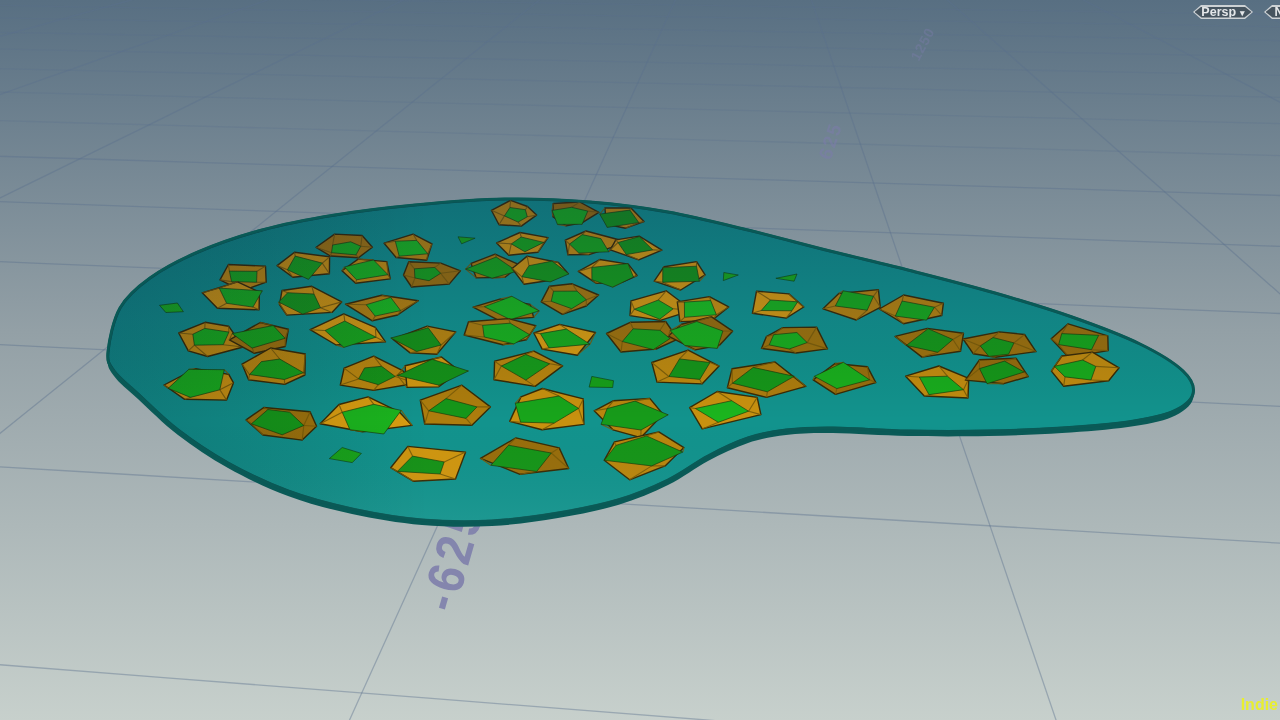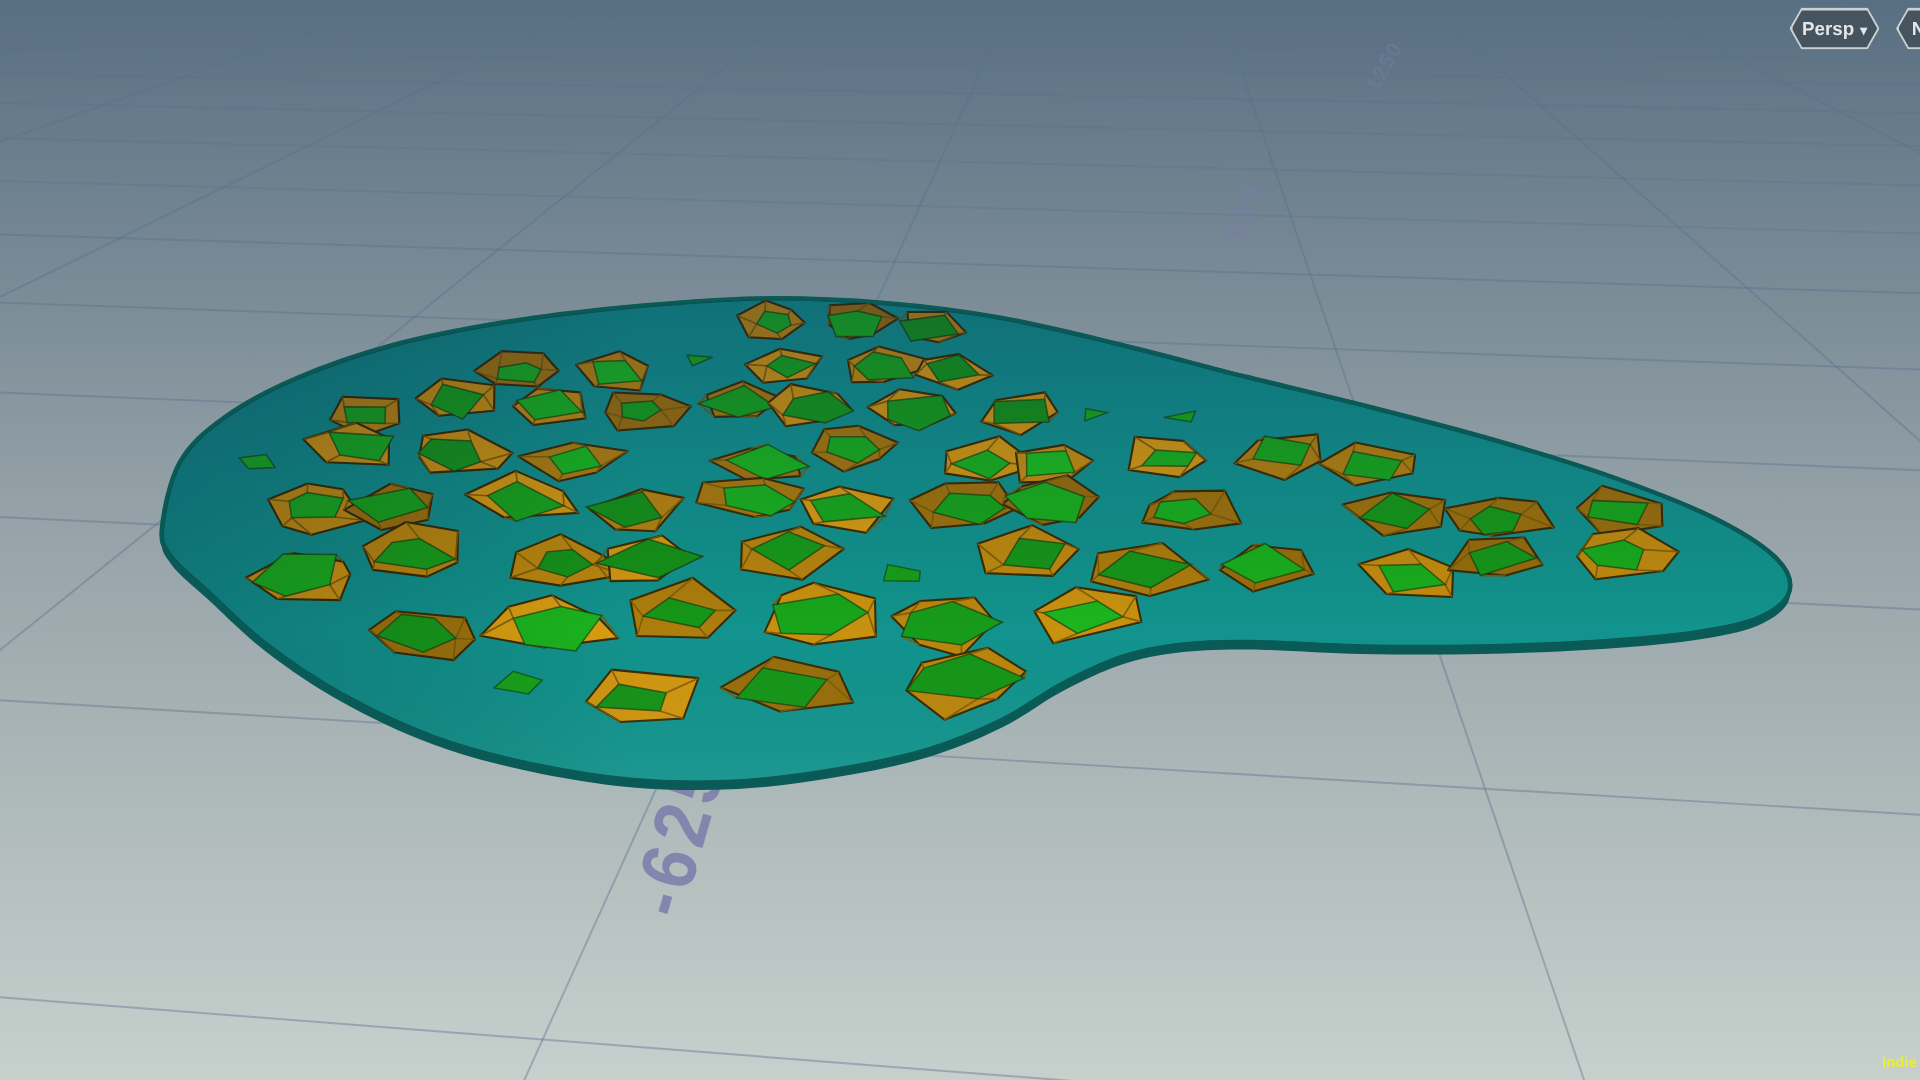--- a/index.html
+++ b/index.html
@@ -12,33 +12,33 @@
   #blob-svg path.hit{pointer-events:auto;cursor:default;}
 
   .grid-label{
     position:absolute;font-family:"Liberation Sans",sans-serif;font-weight:bold;
     color:var(--label-color);user-select:none;white-space:nowrap;
   }
   #glabel-0{left:398px;top:530px;font-size:46px;letter-spacing:4px;opacity:.85;transform:rotate(-74deg) scale(1,1.12);}
   #glabel-1{left:812px;top:130px;font-size:19px;letter-spacing:2px;opacity:.55;transform:rotate(-72deg);}
   #glabel-2{left:905px;top:36px;font-size:14px;letter-spacing:1px;opacity:.40;transform:rotate(-62deg);}
 
-  .pill{position:absolute;top:5px;height:28px;
+  .pill{position:absolute;top:5px;height:14px;
     clip-path:polygon(8px 0, calc(100% - 8px) 0, 100% 50%, calc(100% - 8px) 100%, 8px 100%, 0 50%);
     background:var(--pill-border);}
   .pill-in{position:absolute;inset:1.5px;
     clip-path:polygon(7px 0, calc(100% - 7px) 0, 100% 50%, calc(100% - 7px) 100%, 7px 100%, 0 50%);
     background:var(--pill-bg);display:flex;align-items:center;justify-content:center;
     color:var(--pill-text);font-size:12.5px;font-weight:600;gap:4px;}
   #cam-pill{right:27px;width:60px;}
   #cam-pill2{right:-48px;width:64px;}
   #cam-pill2 .pill-in{justify-content:flex-start;padding-left:9px;}
   .caret{font-size:9px;line-height:1;position:relative;top:1px;}
 
-  #watermark{position:absolute;right:2px;bottom:6px;font-size:10px;font-weight:bold;
+  #watermark{position:absolute;right:2px;bottom:6px;font-size:16px;font-weight:bold;
     color:var(--watermark-color);user-select:none;}
 </style>
 </head>
 <body>
 
 <div id="viewport">
 
   <svg id="grid-svg" width="1280" height="720">
       <path d="M-27118.1,6142.8L-12844.8,2909.0L-8239.6,1865.7L-5964.5,1350.2L-4608.2,1042.9L-3707.5,838.9L-3066.0,693.5L-2585.8,584.7L-2212.8,500.2L-1914.8,432.7L-1671.2,377.5L-1468.4,331.6L-1296.9,292.7L-1150.0,259.4L-1022.7,230.6L-911.4,205.4L-813.2,183.1L-726.0,163.4L-647.9,145.7L-577.7,129.8L-514.2,115.4L-456.5,102.3L-403.8,90.4L-355.5,79.4L-311.1,69.4L-270.1,60.1L-232.1,51.5L-196.9,43.5L-164.1,36.1L-133.4,29.1L-104.8,22.6L-77.9,16.6L-52.7,10.8L-29.0,5.5L-6.6,0.4L14.5,-4.4L34.5,-8.9L53.4,-13.2L71.4,-17.3L88.4,-21.1L104.7,-24.8L120.1,-28.3L134.9,-31.7L148.9,-34.8L162.4,-37.9L175.2,-40.8L187.5,-43.6L199.3,-46.3L210.6,-48.8L221.5,-51.3L231.9,-53.6L242.0,-55.9L251.6,-58.1" fill="none" stroke="#5a708c" stroke-opacity="0.42" stroke-width="1.3"></path>
       <path d="M-39832.8,11035.0L-13423.4,3742.8L-7835.1,2199.7L-5406.9,1529.2L-4049.1,1154.3L-3181.8,914.8L-2579.8,748.6L-2137.6,626.5L-1799.0,533.0L-1531.4,459.1L-1314.6,399.2L-1135.4,349.7L-984.7,308.1L-856.4,272.7L-745.7,242.1L-649.2,215.5L-564.4,192.1L-489.3,171.3L-422.3,152.8L-362.1,136.2L-307.8,121.2L-258.5,107.6L-213.7,95.2L-172.6,83.9L-134.9,73.5L-100.1,63.9L-67.9,55.0L-38.1,46.8L-10.4,39.1L15.4,32.0L39.6,25.3L62.2,19.0L83.5,13.2L103.4,7.7L122.2,2.5L140.0,-2.4L156.8,-7.1L172.6,-11.4L187.7,-15.6L202.0,-19.6L215.6,-23.3L228.5,-26.9L240.9,-30.3L252.6,-33.5L263.9,-36.6L274.6,-39.6L284.9,-42.4L294.7,-45.2L304.2,-47.8L313.2,-50.3L321.9,-52.7L330.3,-55.0L338.4,-57.2" fill="none" stroke="#5a708c" stroke-opacity="0.42" stroke-width="1.3"></path>

